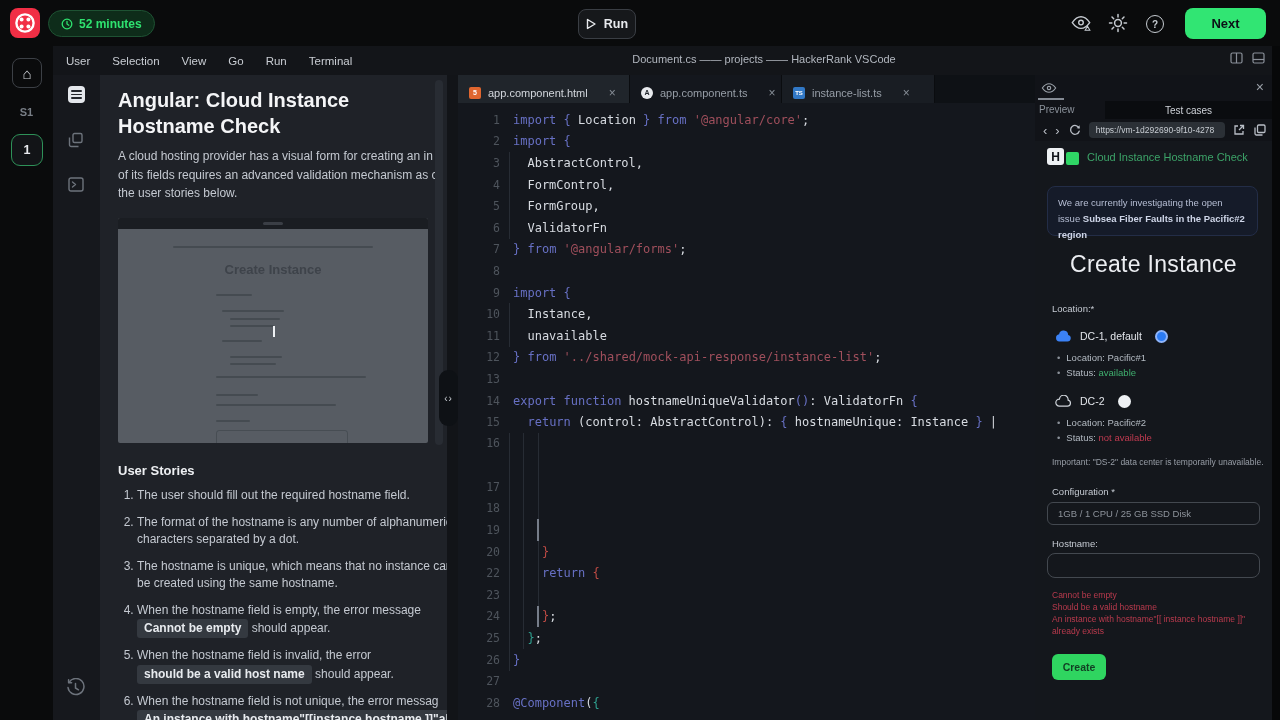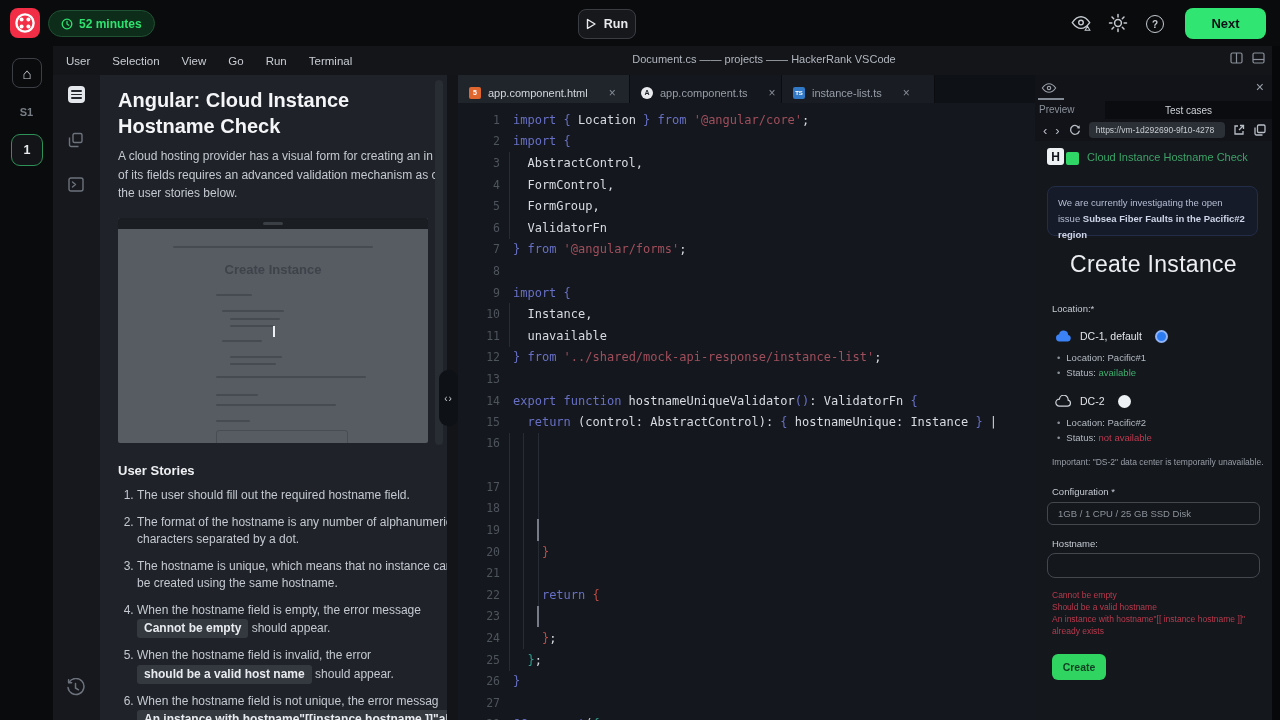--- a/index.html
+++ b/index.html
@@ -386,24 +386,20 @@
         </div>
         <div class="cl">
           <span class="ln">19</span>
           <span class="ct"></span>
         </div>
         <div class="cl">
           <span class="ln">20</span>
           <span class="ct"><span class="tk-r">    }</span></span>
         </div>
         <div class="cl">
-          <span class="ln">21</span>
-          <span class="ct"></span>
-        </div>
-        <div class="cl">
           <span class="ln">22</span>
           <span class="ct"><span class="tk-w">    </span><span class="tk-k">return</span><span class="tk-w"> </span><span class="tk-r">{</span></span>
         </div>
         <div class="cl">
           <span class="ln">23</span>
           <span class="ct"></span>
         </div>
         <div class="cl">
           <span class="ln">24</span>
           <span class="ct"><span class="tk-r">    }</span><span class="tk-w">;</span></span>

